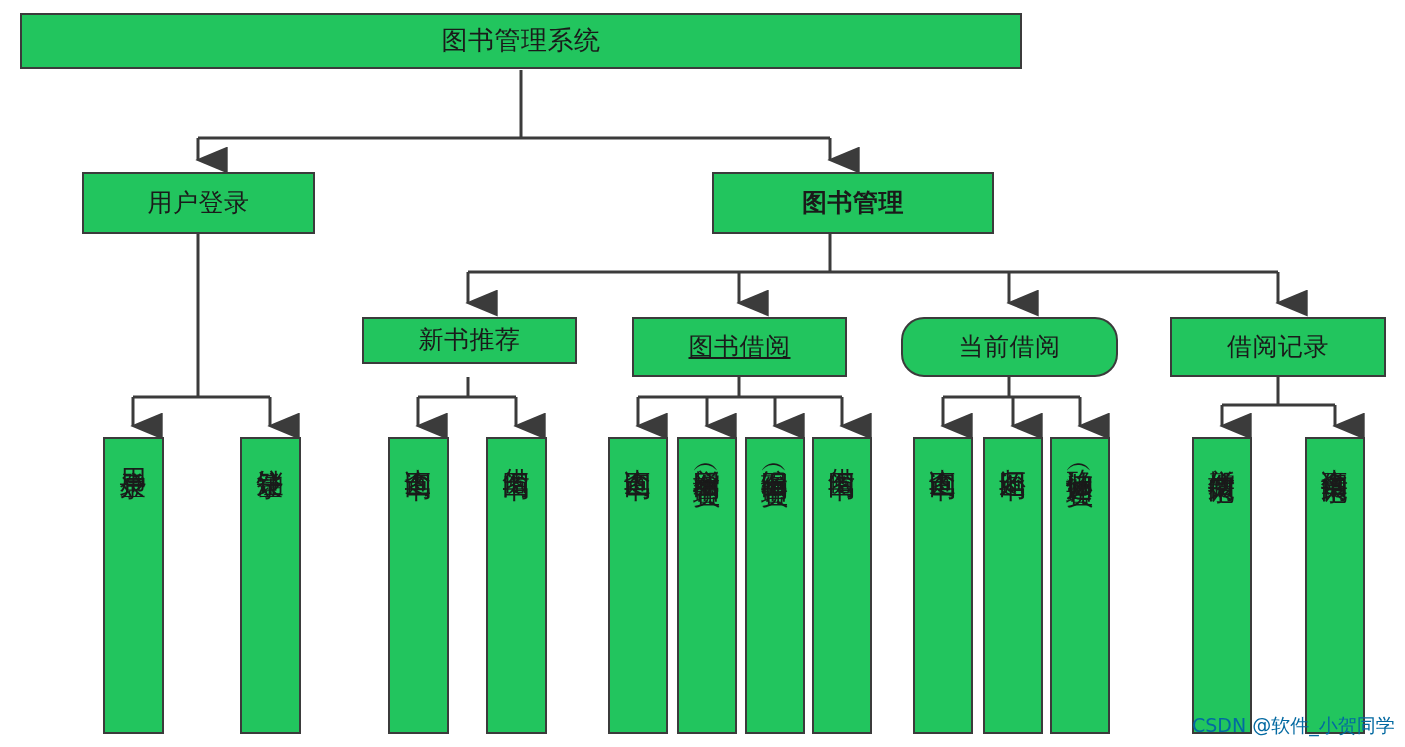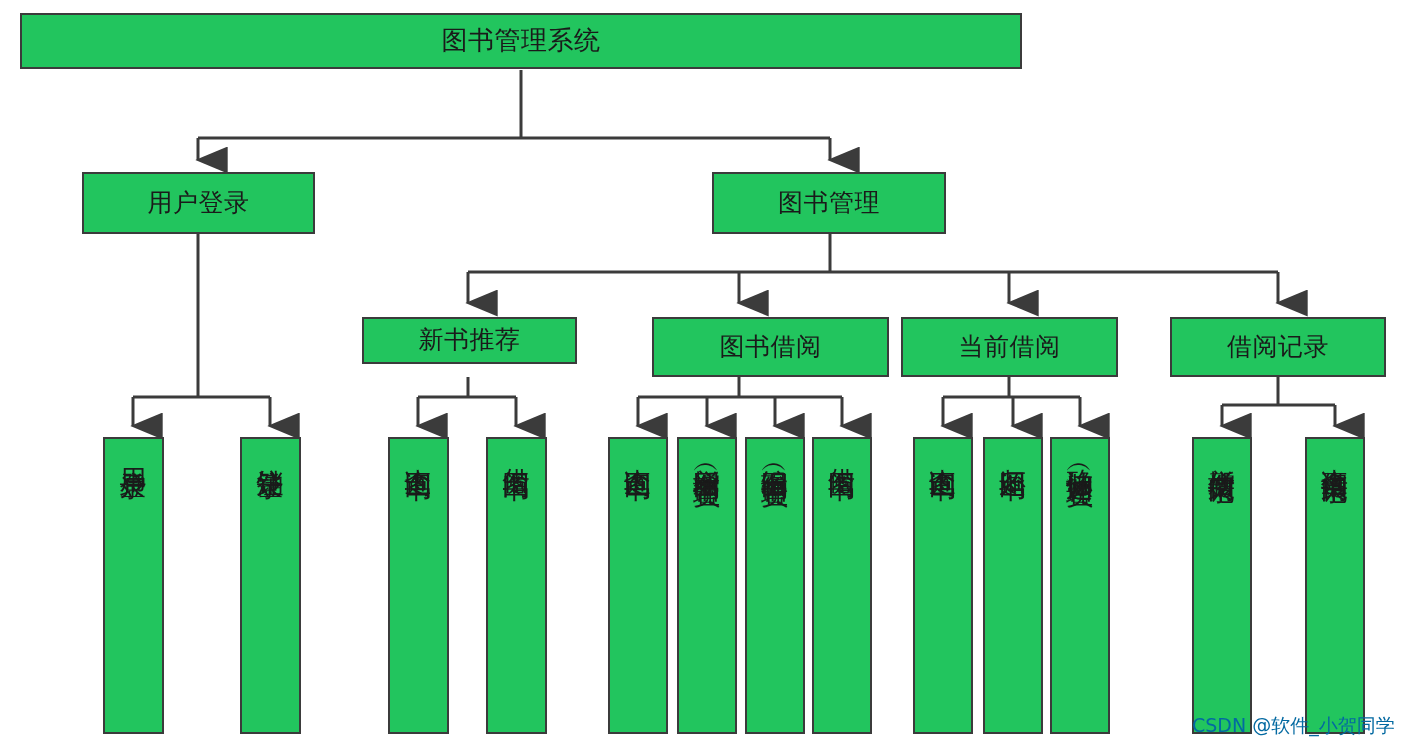--- a/index.html
+++ b/index.html
@@ -134,33 +134,33 @@
   </svg>
 
   <div class="node h root" style="left:20px; top:13px; width:1002px; height:56px;">
     <span class="lbl">图书管理系统</span>
   </div>
 
   <div class="node h" style="left:82px; top:172px; width:233px; height:62px;">
     <span class="lbl">用户登录</span>
   </div>
 
-  <div class="node h" style="left:712px; top:172px; width:234px; height:62px;">
+  <div class="node h" style="left:712px; top:172px; width:282px; height:62px;font-weight:bold;">
     <span class="lbl">图书管理</span>
   </div>
 
   <div class="node h" style="left:362px; top:317px; width:215px; height:47px;">
     <span class="lbl">新书推荐</span>
   </div>
 
-  <div class="node h" style="left:652px; top:317px; width:237px; height:60px;">
+  <div class="node h" style="left:632px; top:317px; width:215px; height:60px;text-decoration:underline;">
     <span class="lbl">图书借阅</span>
   </div>
 
-  <div class="node h" style="left:901px; top:317px; width:217px; height:60px;">
+  <div class="node h" style="left:901px; top:317px; width:217px; height:60px;border-radius:23px;">
     <span class="lbl">当前借阅</span>
   </div>
 
   <div class="node h" style="left:1170px; top:317px; width:216px; height:60px;">
     <span class="lbl">借阅记录</span>
   </div>
 
   <div class="node v" style="left:103px; top:437px; width:61px; height:297px;">
     <span class="lbl">用户登录</span>
   </div>

